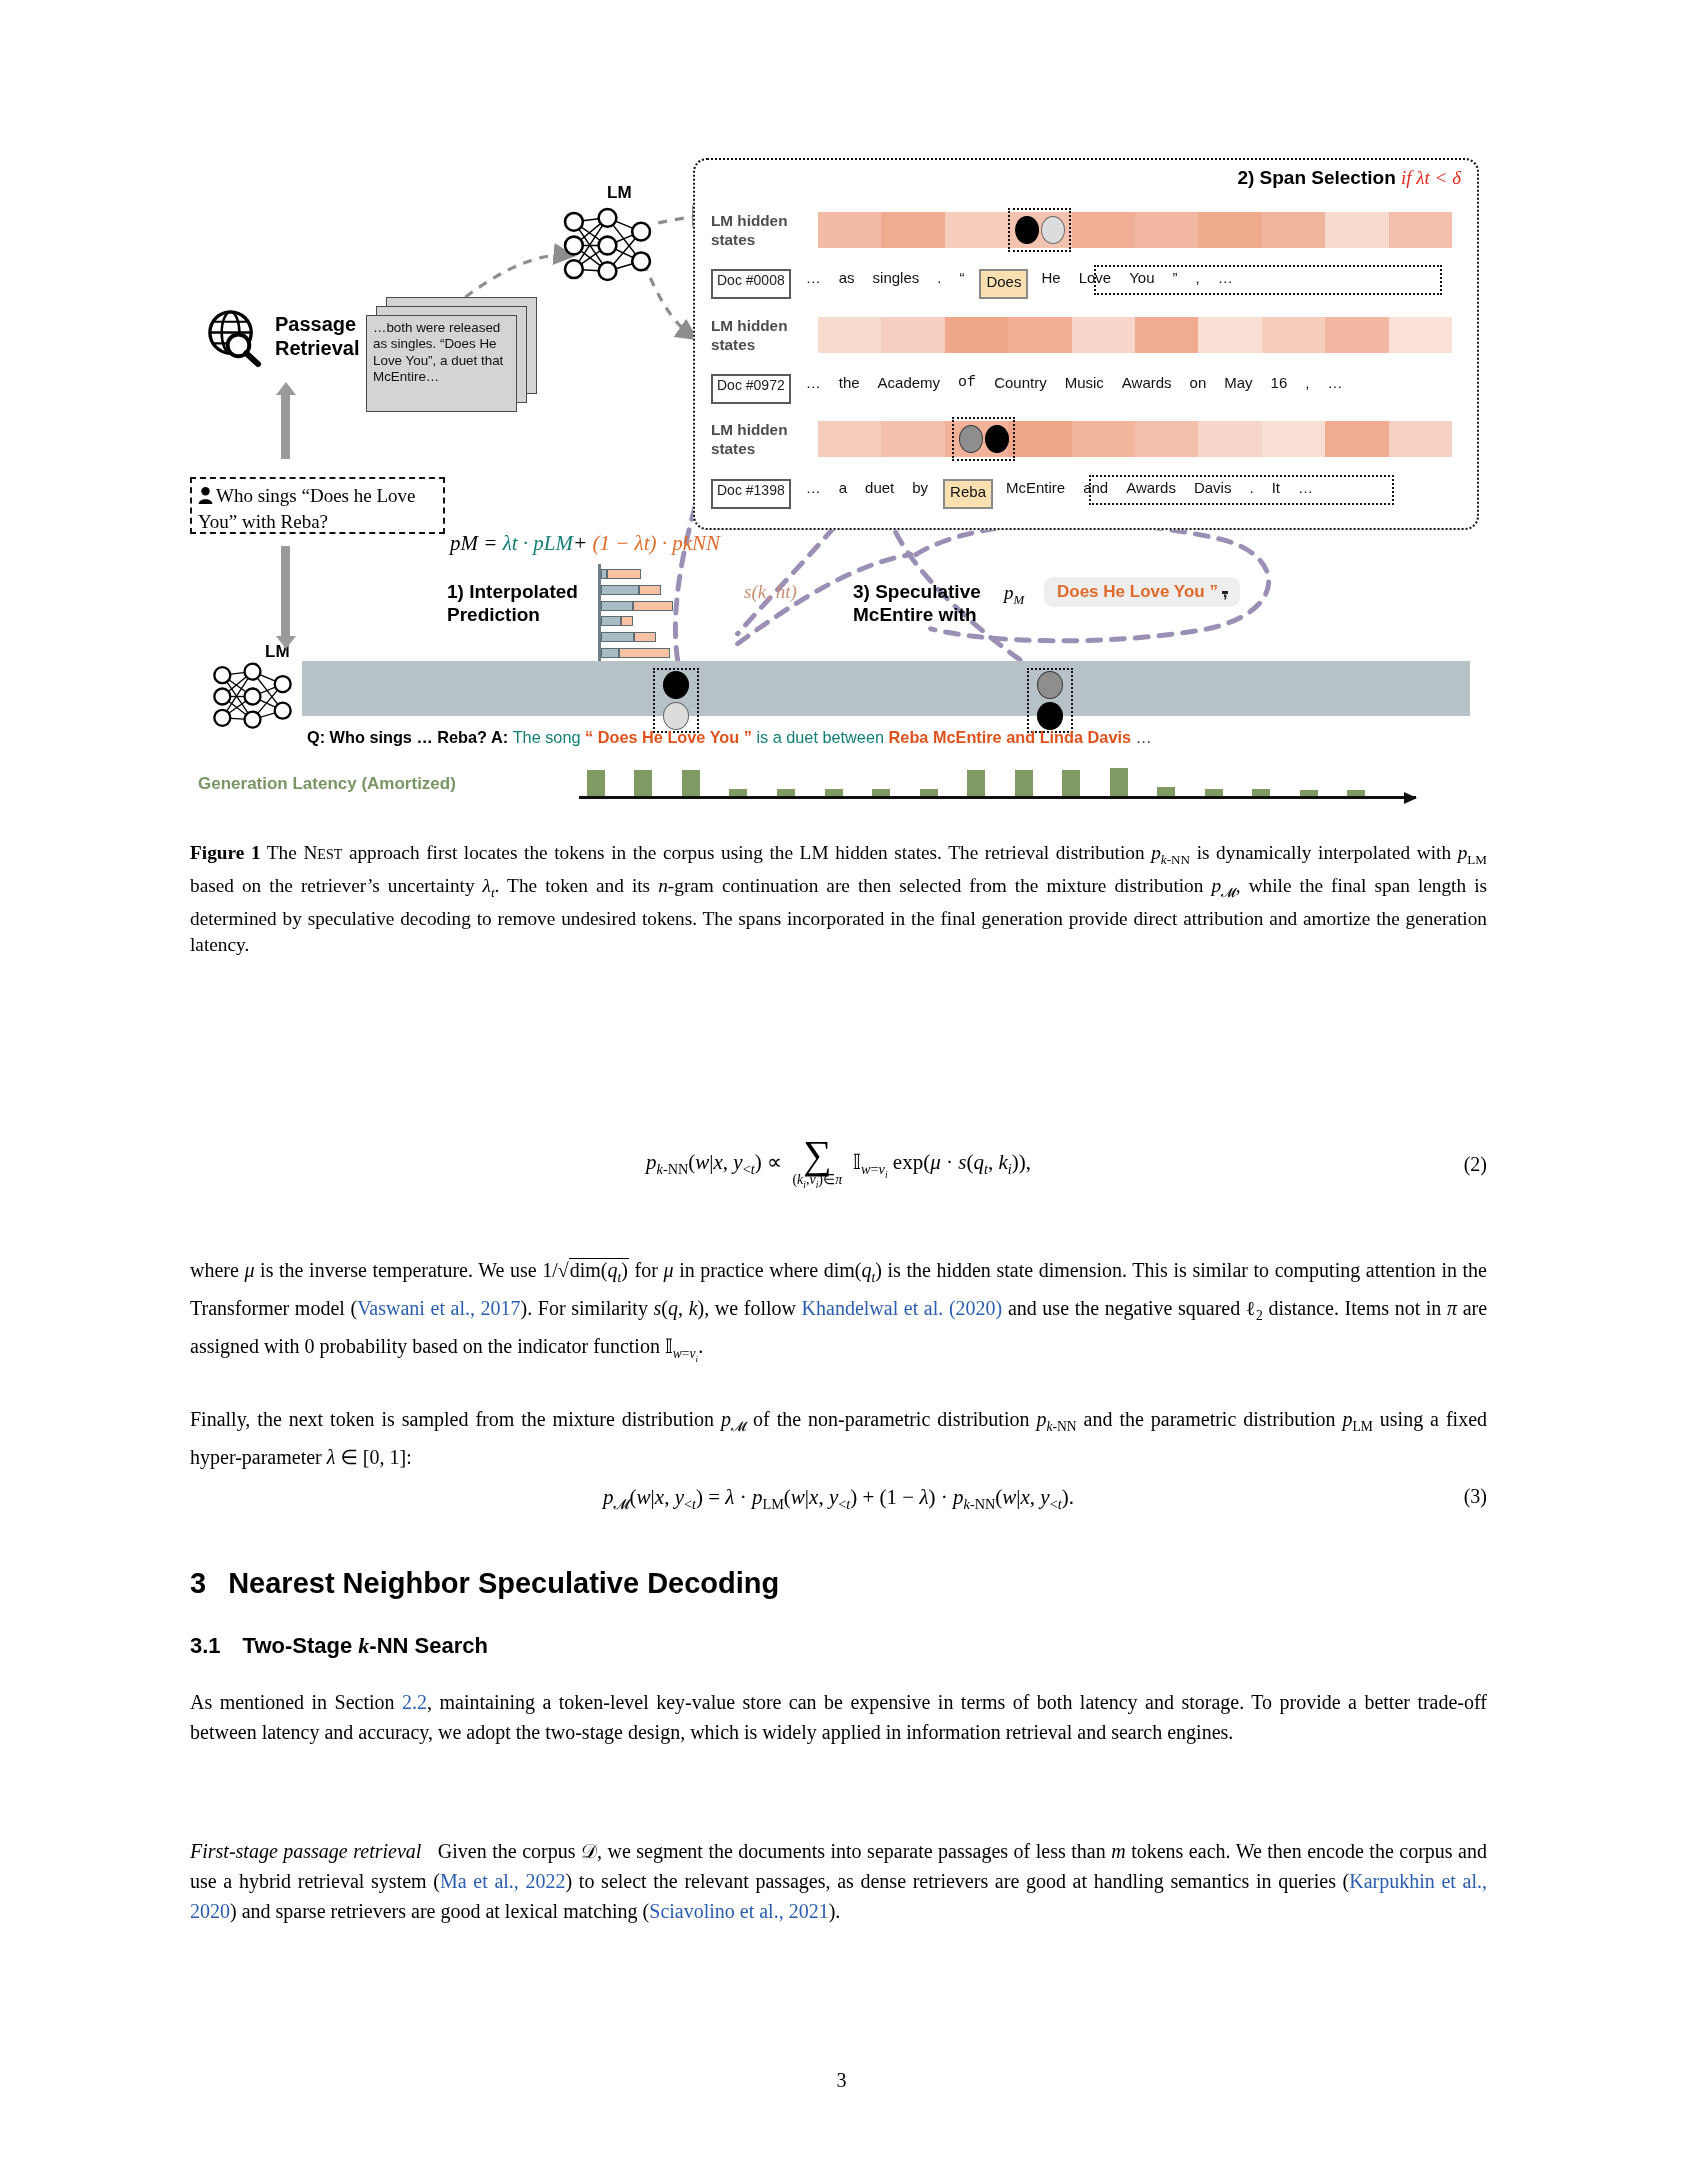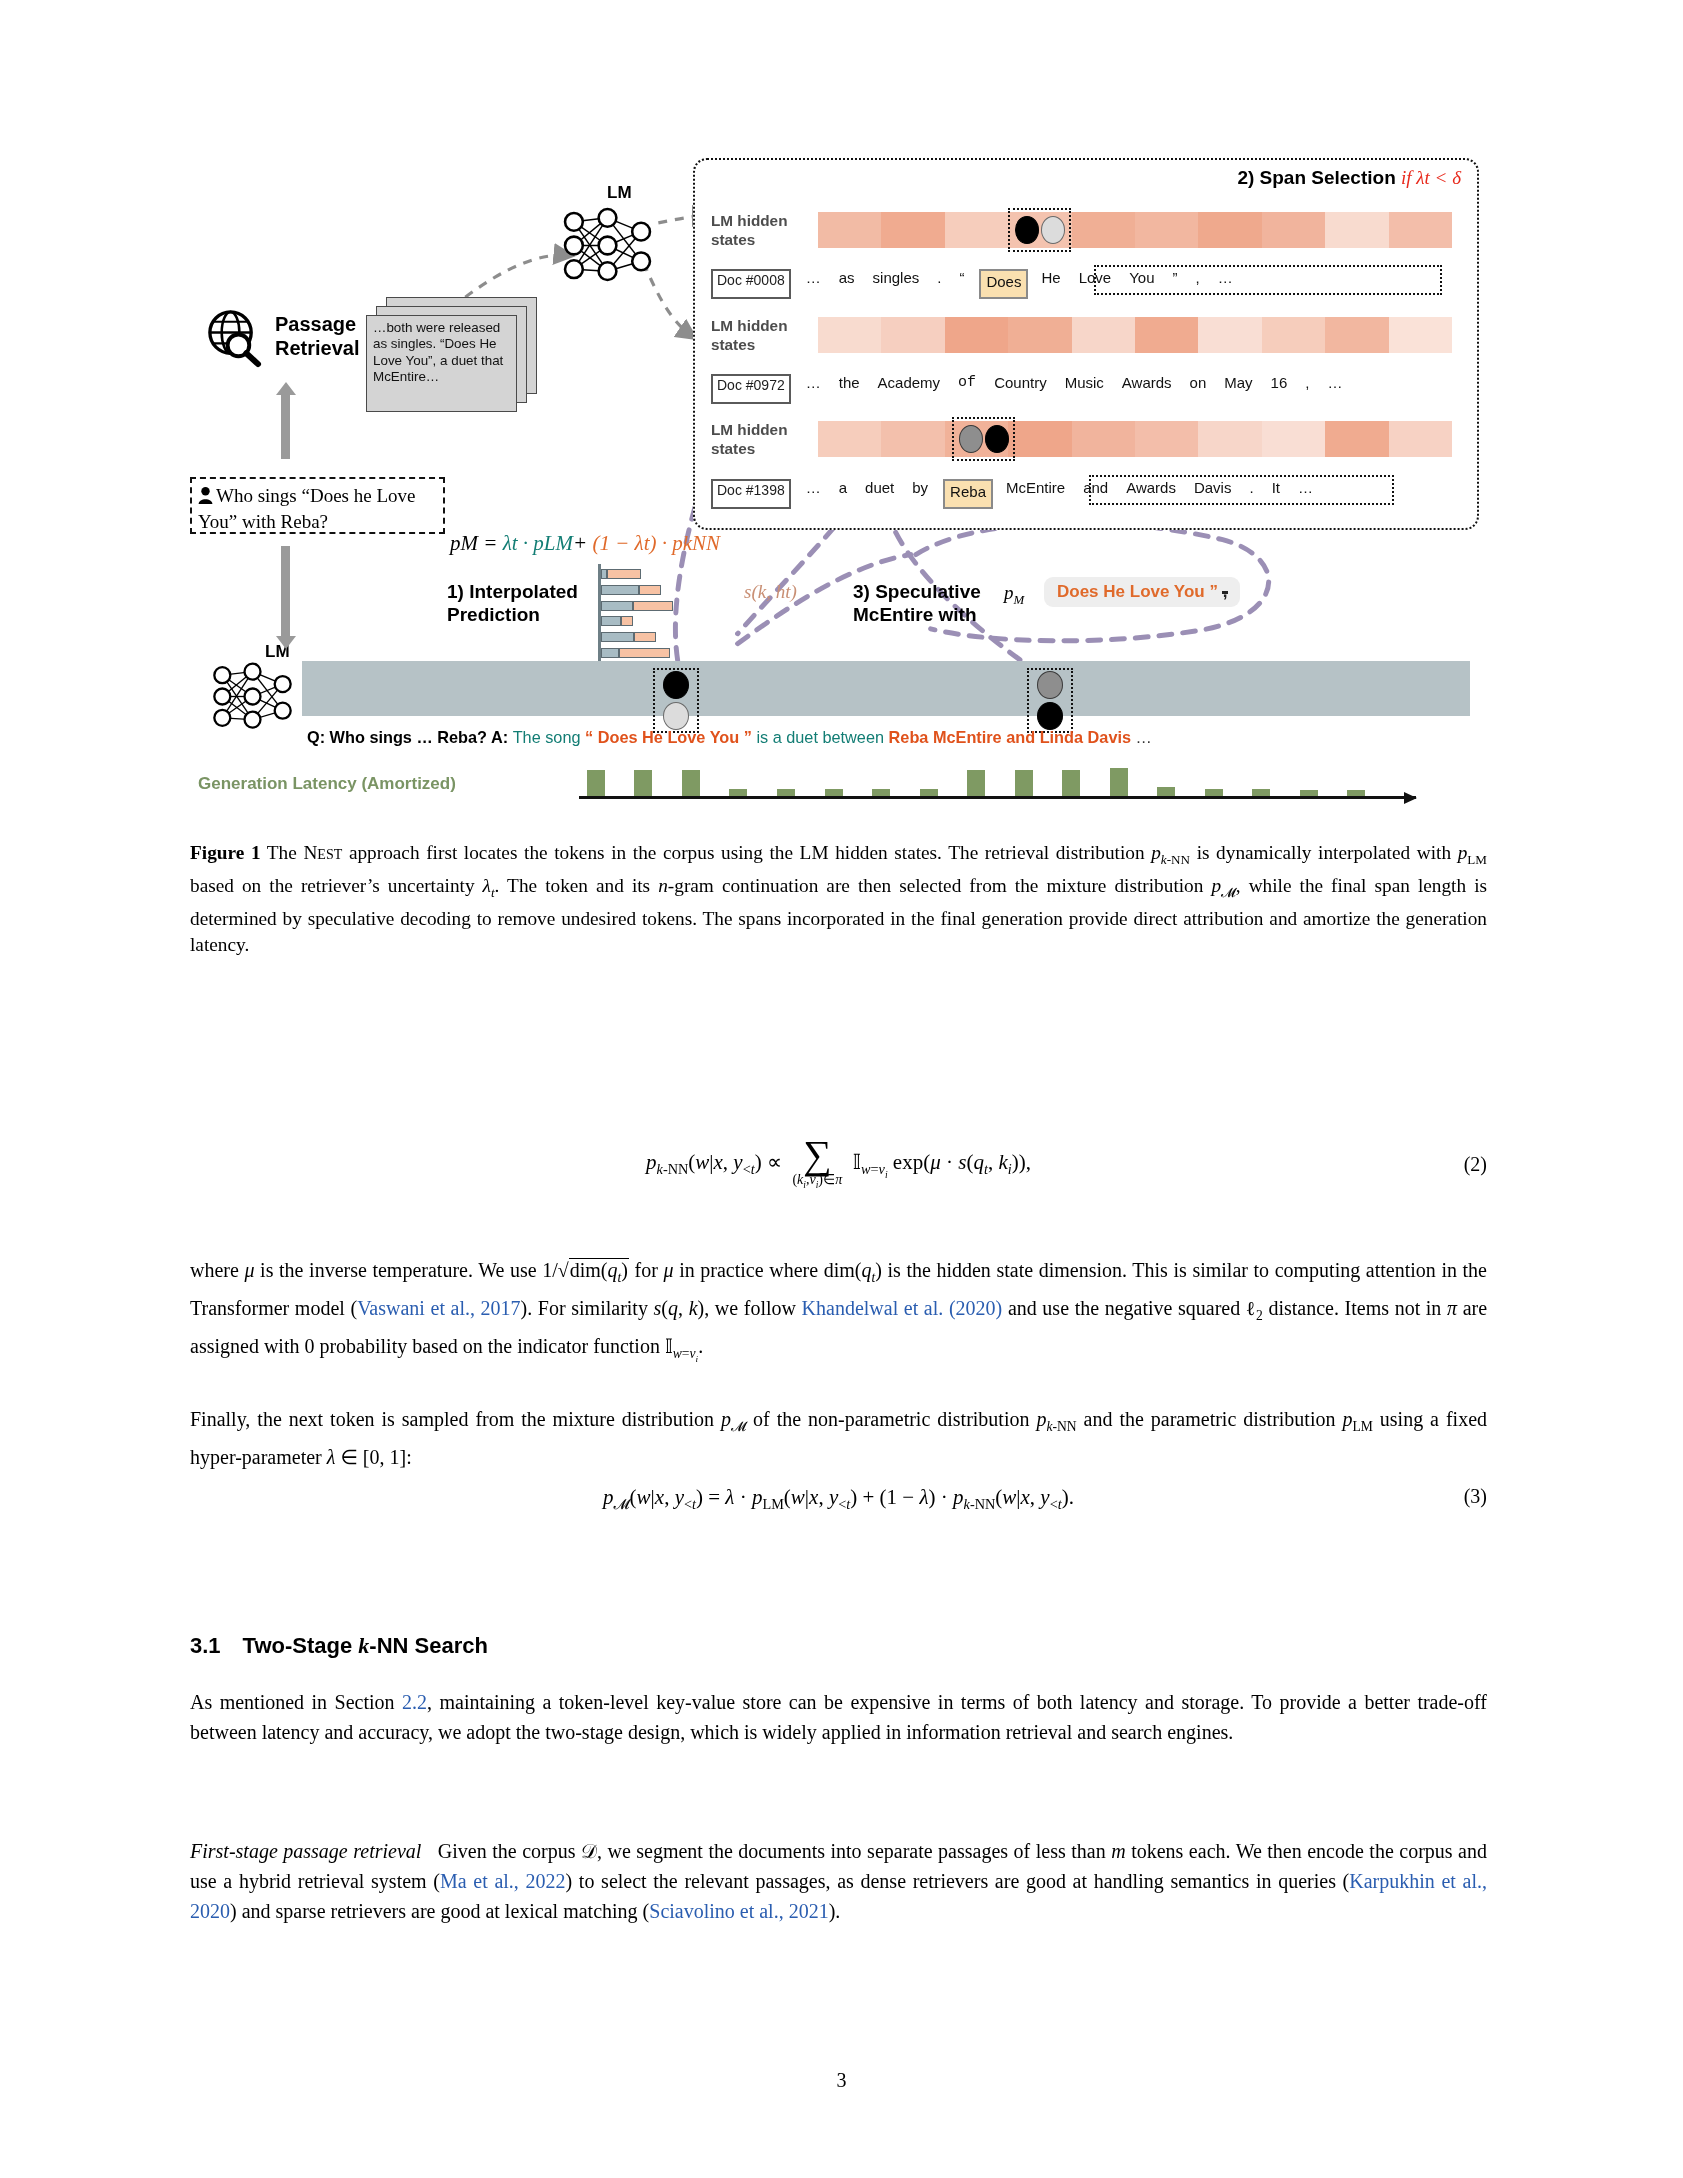--- a/index.html
+++ b/index.html
@@ -594,20 +594,23 @@
 
   <div class="para" style="top:1404px;">
     Finally, the next token is sampled from the mixture distribution <i class="mi">p</i><sub>𝓜</sub> of the non-parametric distribution <i class="mi">p</i><sub><i>k</i>-NN</sub> and the parametric distribution <i class="mi">p</i><sub>LM</sub> using a fixed hyper-parameter <i class="mi">λ</i> ∈ [0, 1]:
   </div>
 
   <div class="eq" style="top:1485px;">
     <i class="mi">p</i><sub>𝓜</sub>(<i class="mi">w</i>|<i class="mi">x</i>, <i class="mi">y</i><sub>&lt;<i>t</i></sub>) = <i class="mi">λ</i> · <i class="mi">p</i><sub>LM</sub>(<i class="mi">w</i>|<i class="mi">x</i>, <i class="mi">y</i><sub>&lt;<i>t</i></sub>) + (1 − <i class="mi">λ</i>) · <i class="mi">p</i><sub><i>k</i>-NN</sub>(<i class="mi">w</i>|<i class="mi">x</i>, <i class="mi">y</i><sub>&lt;<i>t</i></sub>).
     <span class="eqnum" style="top:0px;">(3)</span>
   </div>
 
+  <div class="h2" style="top:1567px;">
+    <span class="h-num">3</span><span>Nearest Neighbor Speculative Decoding</span>
+  </div>
 
   <div class="h3" style="top:1633px;">
     <span class="h-num">3.1</span>Two-Stage <i class="mi">k</i>-NN Search
   </div>
 
   <div class="para" style="top:1687px;">
     As mentioned in Section <span class="link">2.2</span>, maintaining a token-level key-value store can be expensive in terms of both latency and storage. To provide a better trade-off between latency and accuracy, we adopt the two-stage design, which is widely applied in information retrieval and search engines.
   </div>
 
   <div class="para" style="top:1836px;">

